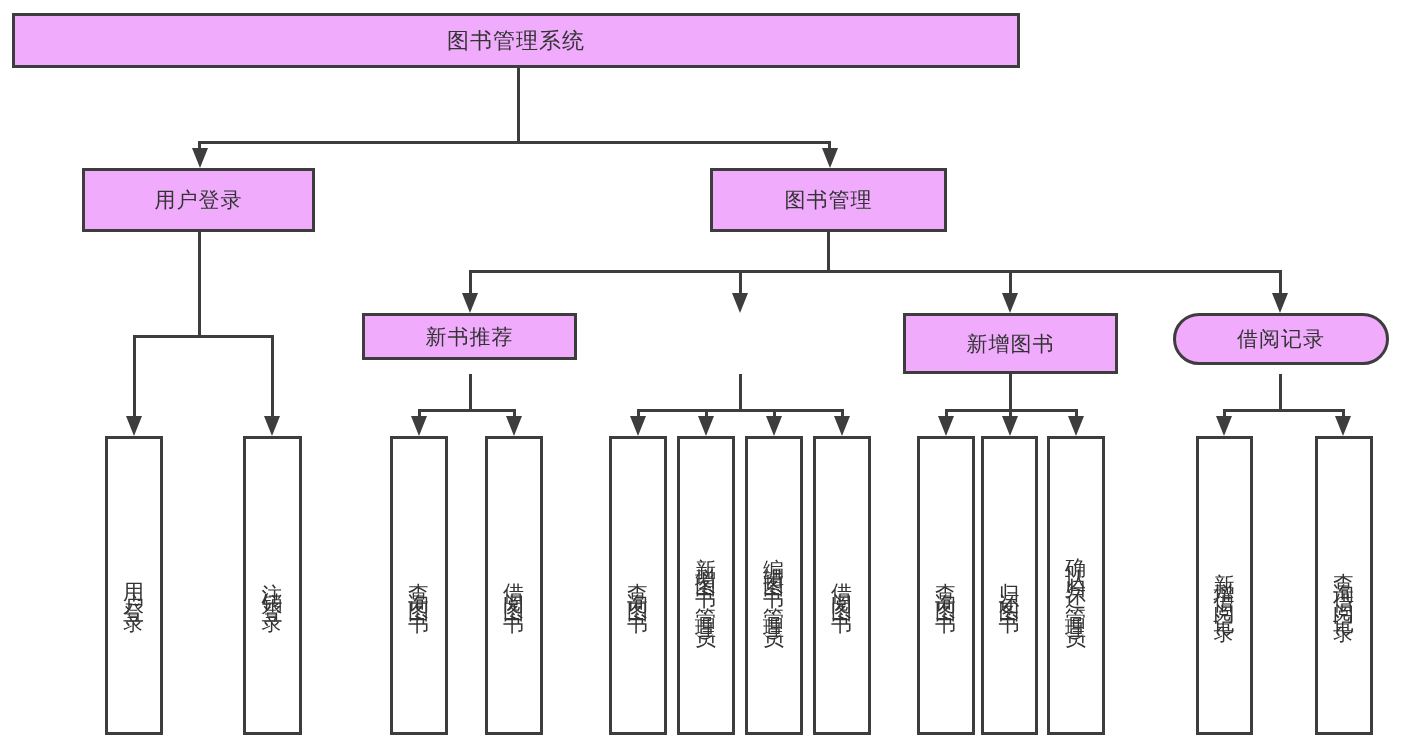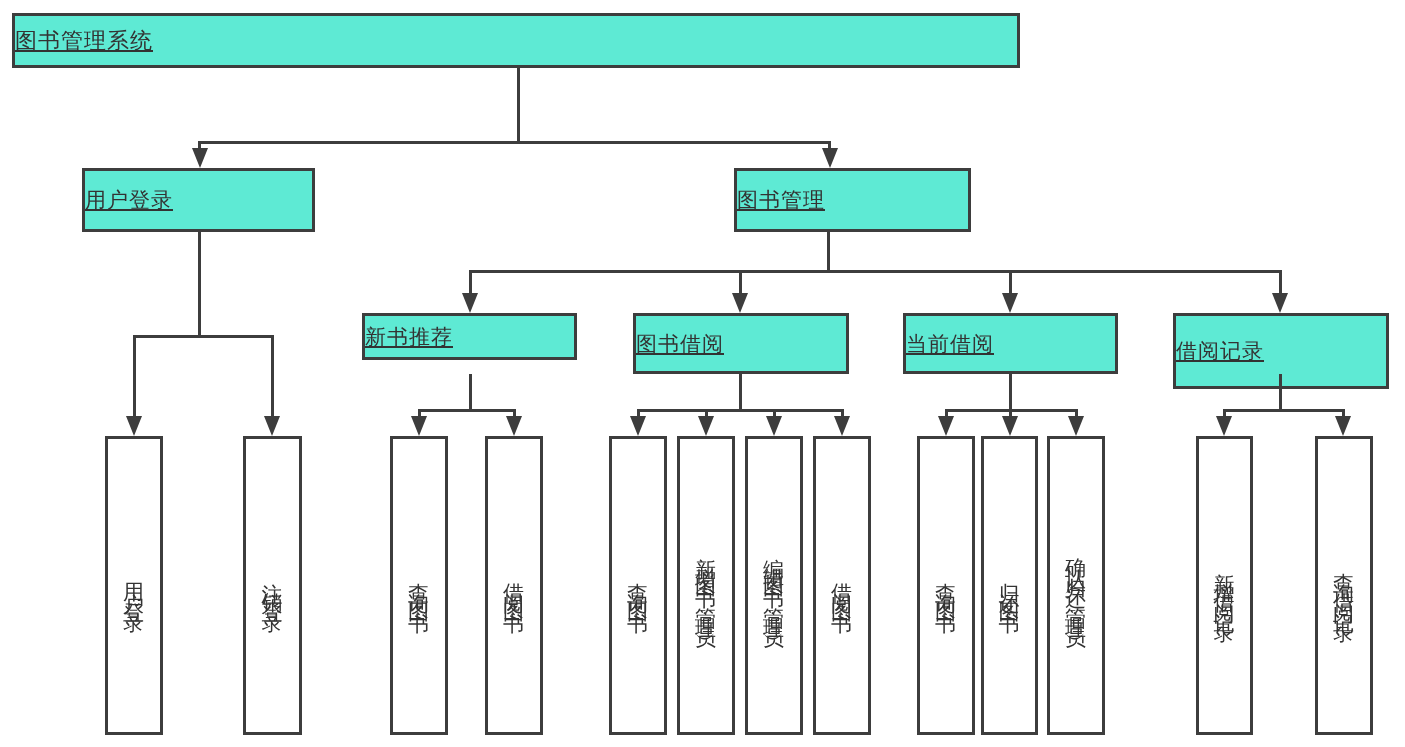--- a/index.html
+++ b/index.html
@@ -7,23 +7,23 @@
     --text:#333333;
     --wm:#b8b8b8;
   }
   html,body{margin:0;padding:0;background:#fff;}
   .canvas{
     position:relative;width:1405px;height:747px;background:#ffffff;overflow:hidden;
     font-family:"Liberation Sans","DejaVu Sans",sans-serif;
   }
   
   .hnode{
-    position:absolute;box-sizing:border-box;border:3px solid var(--line);background:#5eead4;
-    display:flex;align-items:center;justify-content:flex-start;
-    font-size:21px;color:var(--text);letter-spacing:1px;text-decoration:underline;
+    position:absolute;box-sizing:border-box;border:3px solid var(--line);background:#f0abfc;
+    display:flex;align-items:center;justify-content:center;
+    font-size:21px;color:var(--text);letter-spacing:1px;
   }
   .root-node{font-size:22px;}
   
   .vnode{
     position:absolute;box-sizing:border-box;border:3px solid var(--line);background:#fff;
     top:436px;height:299px;width:58px;
     display:flex;align-items:center;justify-content:center;
   }
   .vnode span{
     writing-mode:vertical-rl;text-orientation:mixed;
@@ -54,21 +54,21 @@
   <div class="vl" style="left:517px;top:66px;height:77px;"></div>
   <div class="hl" style="left:198px;top:141px;width:633px;"></div>
   <div class="vl" style="left:198px;top:141px;height:10px;"></div>
   <div class="tri" style="left:192px;top:148px;"></div>
   <div class="vl" style="left:828px;top:141px;height:10px;"></div>
   <div class="tri" style="left:822px;top:148px;"></div>
 
   <div class="hnode" style="left:82px;top:168px;width:233px;height:64px;">
     <span>用户登录</span>
   </div>
-  <div class="hnode" style="left:734px;top:168px;width:237px;height:64px;">
+  <div class="hnode" style="left:710px;top:168px;width:237px;height:64px;">
     <span>图书管理</span>
   </div>
 
   <div class="vl" style="left:198px;top:232px;height:106px;"></div>
   <div class="hl" style="left:133px;top:335px;width:141px;"></div>
   <div class="vl" style="left:133px;top:335px;height:83px;"></div>
   <div class="tri" style="left:126px;top:416px;"></div>
   <div class="vl" style="left:271px;top:335px;height:83px;"></div>
   <div class="tri" style="left:264px;top:416px;"></div>
 
@@ -79,27 +79,24 @@
   <div class="vl" style="left:739px;top:270px;height:26px;"></div>
   <div class="tri" style="left:732px;top:293px;"></div>
   <div class="vl" style="left:1009px;top:270px;height:26px;"></div>
   <div class="tri" style="left:1002px;top:293px;"></div>
   <div class="vl" style="left:1279px;top:270px;height:26px;"></div>
   <div class="tri" style="left:1272px;top:293px;"></div>
 
   <div class="hnode" style="left:362px;top:313px;width:215px;height:47px;">
     <span>新书推荐</span>
   </div>
-  <div class="hnode" style="left:633px;top:313px;width:216px;height:61px;">
-    <span>图书借阅</span>
+  <div class="hnode" style="left:903px;top:313px;width:215px;height:61px;">
+    <span>新增图书</span>
   </div>
-  <div class="hnode" style="left:903px;top:313px;width:215px;height:61px;">
-    <span>当前借阅</span>
-  </div>
-  <div class="hnode" style="left:1173px;top:313px;width:216px;height:76px;">
+  <div class="hnode" style="left:1173px;top:313px;width:216px;height:52px;border-radius:29px;">
     <span>借阅记录</span>
   </div>
 
   <div class="vl" style="left:469px;top:374px;height:38px;"></div>
   <div class="hl" style="left:418px;top:409px;width:98px;"></div>
   <div class="vl" style="left:418px;top:409px;height:12px;"></div>
   <div class="tri" style="left:411px;top:416px;"></div>
   <div class="vl" style="left:513px;top:409px;height:12px;"></div>
   <div class="tri" style="left:506px;top:416px;"></div>
 

